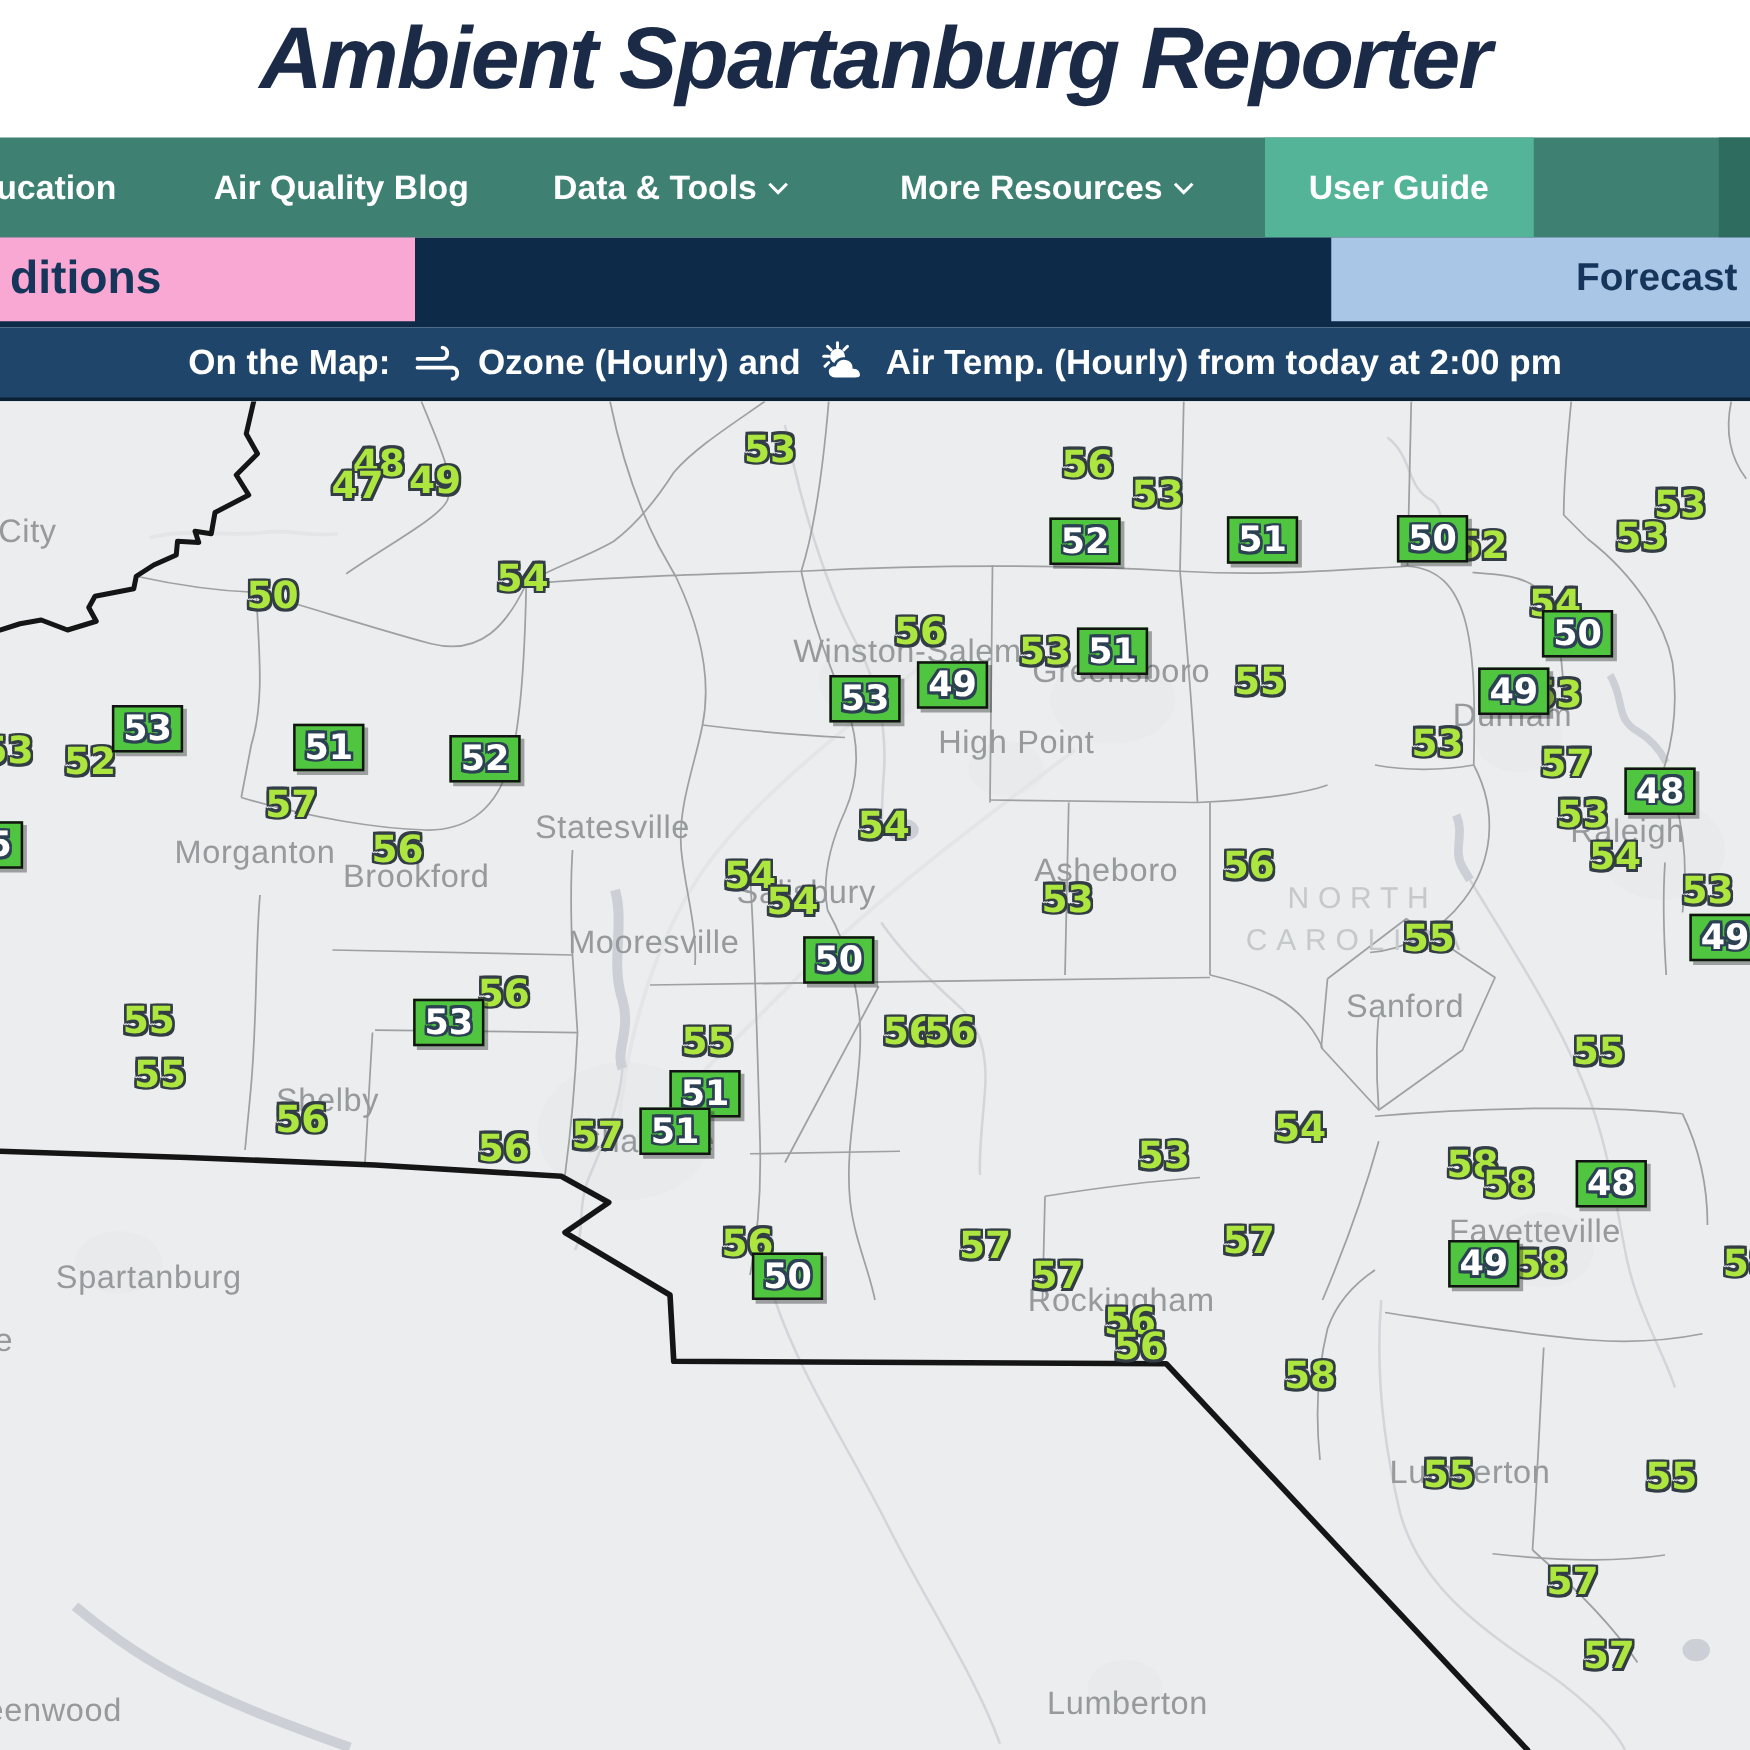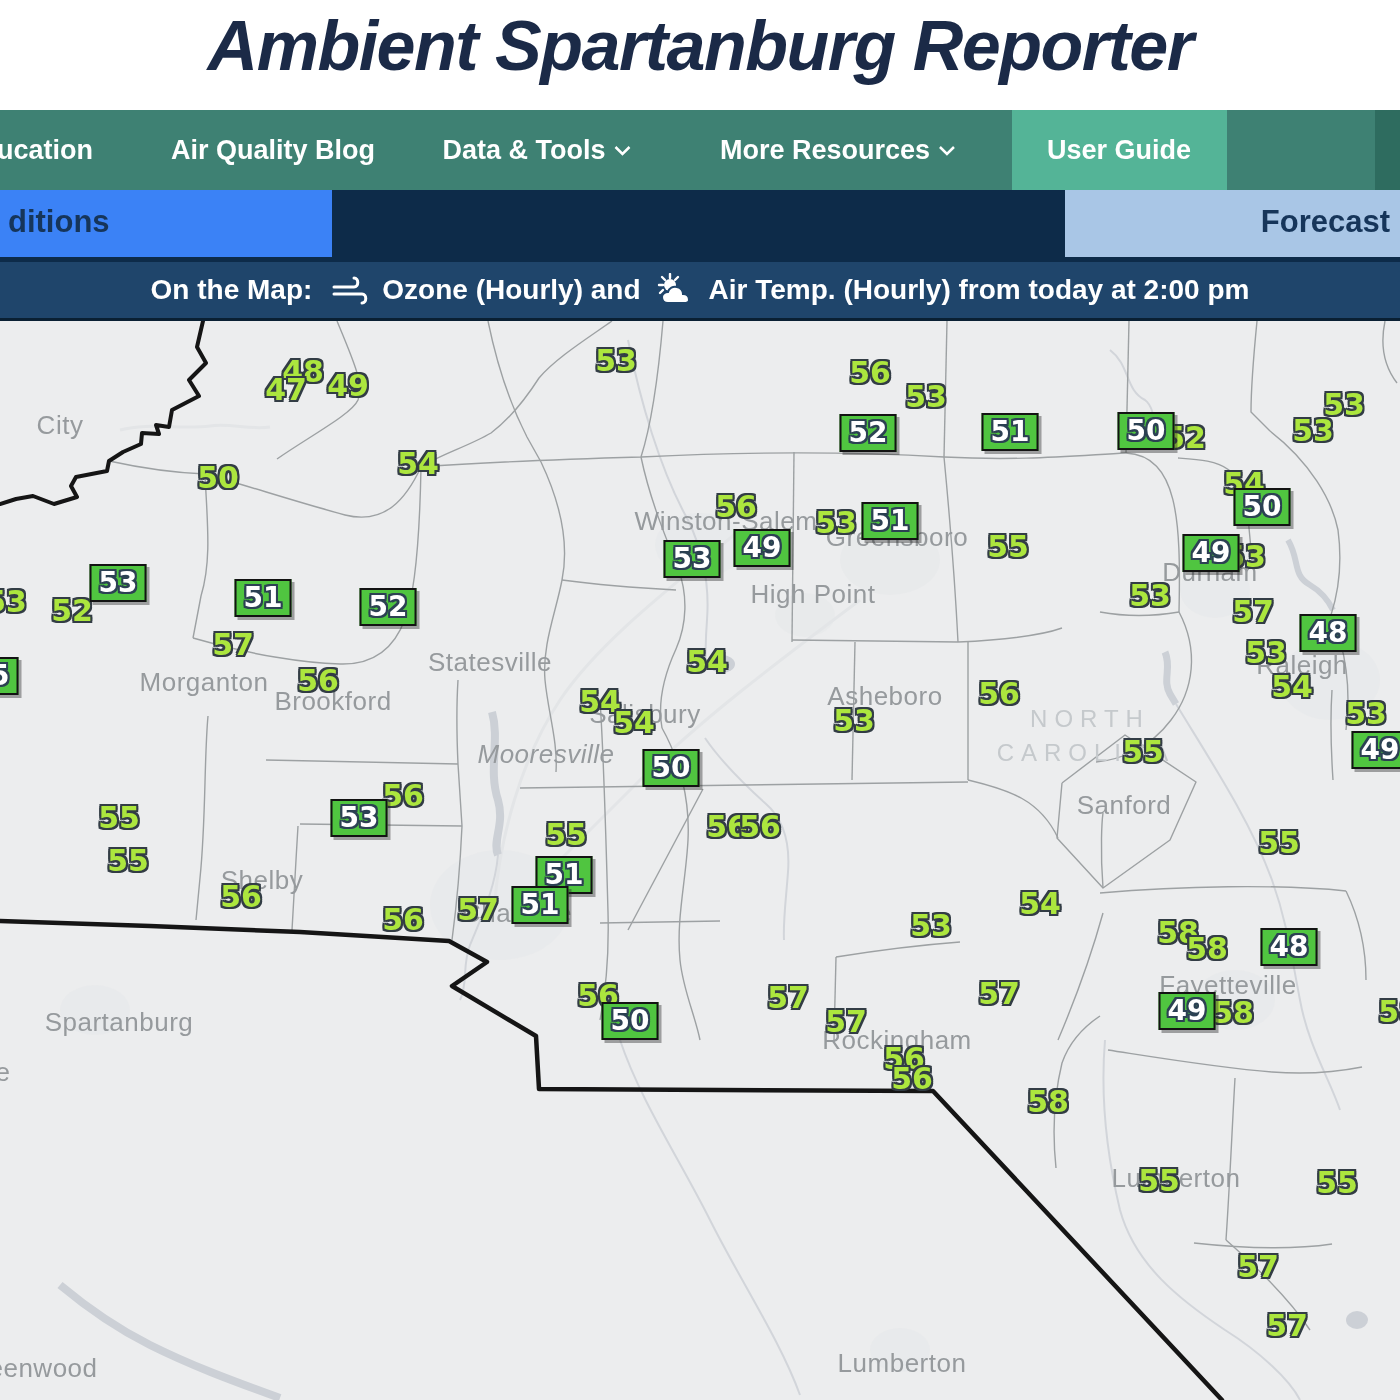--- a/index.html
+++ b/index.html
@@ -6,21 +6,21 @@
   html,body { margin:0; padding:0; }
   body { width:1400px; height:1400px; overflow:hidden; background:#fff; font-family:"Liberation Sans",sans-serif; position:relative; }
   #titlebar { position:absolute; top:0; left:0; width:1400px; height:110px; background:#fff; }
   #title { position:absolute; top:6px; left:0; width:1400px; text-align:center; font-family:"Liberation Sans",sans-serif; font-weight:bold; font-style:italic; font-size:70px; letter-spacing:-1.5px; color:#1b2a47; }
   #nav { position:absolute; top:110px; left:0; width:1400px; height:80px; background:#3E8173; }
   .navitem { position:absolute; top:0; height:80px; line-height:80px; color:#fff; font-size:27px; font-weight:bold; white-space:nowrap; transform:translateX(-50%); }
   #nav-highlight { position:absolute; top:0; left:1012px; width:215px; height:80px; background:#54B497; }
   #nav-right-dark { position:absolute; top:0; left:1375px; width:25px; height:80px; background:#2E6C5F; }
   .chev { display:inline-block; margin-left:8px; vertical-align:2px; }
   #tabbar { position:absolute; top:190px; left:0; width:1400px; height:72px; background:#0D2B49; }
-  #tab-left { position:absolute; top:0; left:0; width:332px; height:67px; background:#3b82f6; color:#16355A; font-size:31px; font-weight:bold; line-height:64px; padding-left:8px; }
+  #tab-left { position:absolute; top:0; left:0; width:332px; height:67px; background:#f9a8d4; color:#16355A; font-size:37px; font-weight:bold; line-height:64px; padding-left:8px; }
   #tab-active { position:absolute; top:0; left:341px; width:713px; height:72px; background:#1F456B; color:#fff; font-size:31px; font-weight:bold; display:flex; align-items:center; justify-content:center; gap:12px; }
   #tab-right { position:absolute; top:0; left:1065px; width:335px; height:67px; background:#A9C6E6; color:#16355A; font-size:31px; font-weight:bold; line-height:64px; text-align:right; padding-right:10px; }
   #mapbar { position:absolute; top:262px; left:0; width:1400px; height:59px; background:#1F456B; border-bottom:3px solid #0A2033; display:flex; align-items:center; justify-content:center; gap:11px; color:#fff; font-size:28px; font-weight:bold; }
   #map { position:absolute; top:321px; left:0; width:1400px; height:1079px; background:#ECEDEE; overflow:hidden; }
   #mapsvg { position:absolute; top:0; left:0; }
   .city { position:absolute; transform:translate(-50%,-50%); font-size:26px; color:#969a9d; letter-spacing:0.5px; white-space:nowrap; z-index:2; }
   .region { position:absolute; transform:translate(-50%,-50%); font-size:24px; color:#c5c9cc; letter-spacing:7px; white-space:nowrap; z-index:1; }
   .pm { position:absolute; transform:translate(-50%,-50%); font-family:"DejaVu Sans",sans-serif; font-weight:bold; font-size:30px; color:#ACE63E; white-space:nowrap; z-index:3;
         text-shadow:-2px -2px 0 #333d45, 0 -2px 0 #333d45, 2px -2px 0 #333d45, -2px 0 0 #333d45, 2px 0 0 #333d45, -2px 2px 0 #333d45, 0 2px 0 #333d45, 2px 2px 0 #333d45; }
   .bm { position:absolute; transform:translate(-50%,-50%); font-family:"DejaVu Sans",sans-serif; font-weight:bold; font-size:28px; color:#fff; background:#50C540; border:2px solid #131313; padding:0 7px 1px 7px; white-space:nowrap; z-index:4;
@@ -170,31 +170,31 @@
       <path d="M1194,1243 C1240,1248 1292,1250 1332,1244"></path>
       <path d="M1108,1050 C1160,1058 1220,1068 1272,1072 C1312,1075 1342,1071 1362,1067"></path>
       <path d="M1226,1240 C1260,1270 1290,1300 1310,1330"></path>
     </g>
     <g stroke="#151515" fill="none" stroke-linejoin="round" stroke-linecap="round">
       <path stroke-width="4" d="M203,321 L197,347 L206,363 L189,380 L199,396 L172,410 L169,427 L156,425 L159,434 L142,433 L141,444 L123,452 L109,461 L107,471 L76,477 L71,486 L77,497 L54,504 L33,496 L16,499 L0,504"></path>
       <path stroke-width="4.5" d="M0,921 L150,926 L300,932 L449,941 L487,962 L452,986 L536,1036 L539,1089 L933,1091 L1222,1400"></path>
     </g>
   </svg>
   <div id="cities">
-      <div class="city" style="left: 22px; top: 104px; margin-left: 38px;">City</div>
+      <div class="city" style="left: 22px; top: 104px;">City</div>
       <div class="city" style="left: 726px; top: 200px;">Winston-Salem</div>
       <div class="city" style="left: 897px; top: 216px;">Greensboro</div>
       <div class="city" style="left: 813px; top: 273px;">High Point</div>
       <div class="city" style="left: 1210px; top: 251px;">Durham</div>
       <div class="city" style="left: 1302px; top: 344px;">Raleigh</div>
       <div class="city" style="left: 490px; top: 341px;">Statesville</div>
       <div class="city" style="left: 204px; top: 361px;">Morganton</div>
       <div class="city" style="left: 333px; top: 380px;">Brookford</div>
       <div class="city" style="left: 645px; top: 393px;">Salisbury</div>
-      <div class="city" style="left: 546px; top: 433px; font-style: italic;">Mooresville</div>
+      <div class="city" style="left: 523px; top: 433px;">Mooresville</div>
       <div class="city" style="left: 885px; top: 375px;">Asheboro</div>
       <div class="city" style="left: 1124px; top: 484px;">Sanford</div>
       <div class="city" style="left: 262px; top: 559px;">Shelby</div>
       <div class="city" style="left: 517px; top: 592px;">Charlotte</div>
       <div class="city" style="left: 119px; top: 701px;">Spartanburg</div>
       <div class="city" style="left: 897px; top: 719px;">Rockingham</div>
       <div class="city" style="left: 1228px; top: 664px;">Fayetteville</div>
       <div class="city" style="left: 1176px; top: 857px;">Lumberton</div>
       <div class="city" style="left: 902px; top: 1042px;">Lumberton</div>
       <div class="city" style="left: 43px; top: 1047px;">eenwood</div>

